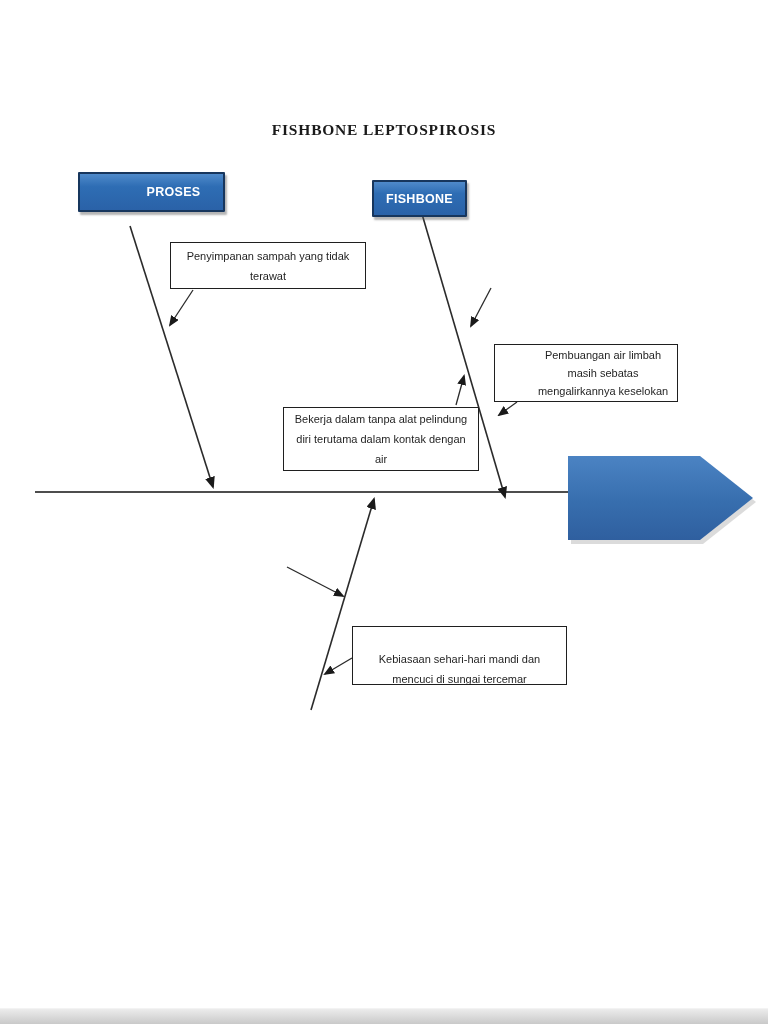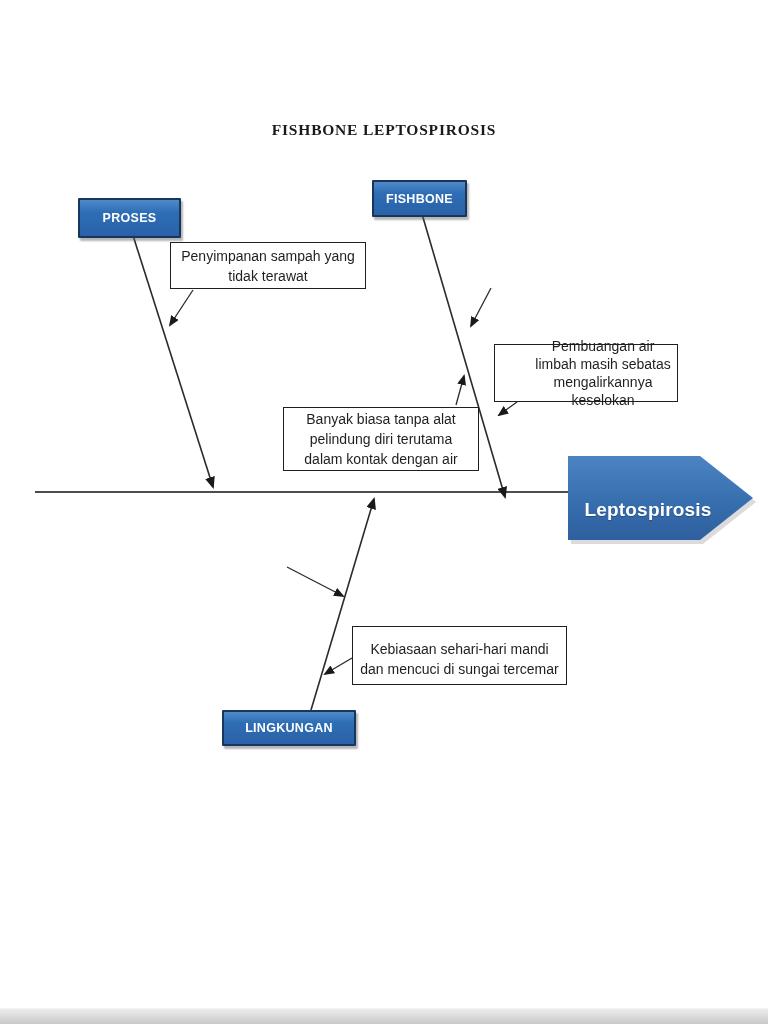--- a/index.html
+++ b/index.html
@@ -16,25 +16,25 @@
   .cat{
     position:absolute;display:flex;align-items:center;justify-content:center;
     background:linear-gradient(180deg,#4f8aca 0%,#2e6db4 35%,#2a62a8 100%);
     border:2px solid #17365d;border-radius:1px;
     box-shadow:2px 3px 2px rgba(90,90,90,0.45);
     color:#ffffff;font-weight:700;font-size:12.5px;letter-spacing:0.3px;
   }
   .cause{
     position:absolute;display:flex;align-items:center;justify-content:center;
     background:#ffffff;border:1.4px solid #1f1f1f;
-    text-align:center;color:#1f1f1f;font-size:14px;line-height:20px;
+    text-align:center;color:#1f1f1f;font-size:11px;line-height:20px;
     padding:0 6px;box-sizing:border-box;
   }
   .cause.tight{line-height:18px;padding-left:40px;}
-  .cause.top-align{align-items:flex-start;padding-top:12px;}
+  .cause.top-align{align-items:flex-start;padding-top:22px;}
   .effect-label{
     position:absolute;left:576px;top:499px;width:144px;text-align:center;
     color:#ffffff;font-weight:700;font-size:19px;letter-spacing:0.2px;
     text-shadow:0 1px 1px rgba(0,0,0,0.25);
   }
   .page-gap{
     position:absolute;left:0;bottom:0;width:768px;height:15px;
     background:linear-gradient(180deg,#ececec 0%,#c9c9c9 100%);
     border-top:1px solid #f3f3f3;
   }
@@ -71,40 +71,36 @@
     <line x1="311" y1="710" x2="374" y2="499" stroke="#2b2b2b" stroke-width="1.6" marker-end="url(#ah)"></line>
 
     <line x1="193" y1="290" x2="170" y2="325" stroke="#2b2b2b" stroke-width="1.3" marker-end="url(#ahs)"></line>
     <line x1="491" y1="288" x2="471" y2="326" stroke="#2b2b2b" stroke-width="1.3" marker-end="url(#ahs)"></line>
     <line x1="517" y1="402" x2="499" y2="415" stroke="#2b2b2b" stroke-width="1.3" marker-end="url(#ahs)"></line>
     <line x1="456" y1="405" x2="464" y2="376" stroke="#2b2b2b" stroke-width="1.3" marker-end="url(#ahs)"></line>
     <line x1="287" y1="567" x2="343" y2="596" stroke="#2b2b2b" stroke-width="1.3" marker-end="url(#ahs)"></line>
     <line x1="352" y1="658" x2="325" y2="674" stroke="#2b2b2b" stroke-width="1.3" marker-end="url(#ahs)"></line>
   </svg>
 
-  <div class="cat" style="left:78px;top:198px;width:99px;height:36px;">
+  <div class="cat" style="left:78px;top:172px;width:99px;height:36px;padding-left:44px;">
     <span>PROSES</span>
   </div>
   <div class="cat" style="left:372px;top:180px;width:91px;height:33px;">
     <span>FISHBONE</span>
-  </div>
-  <div class="cat" style="left:222px;top:710px;width:130px;height:32px;">
-    <span>LINGKUNGAN</span>
   </div>
 
   <div class="cause" style="left:170px;top:242px;width:196px;height:47px;">
     <span>Penyimpanan sampah yang tidak terawat</span>
   </div>
   <div class="cause tight" style="left:494px;top:344px;width:184px;height:58px;">
     <span>Pembuangan air limbah masih sebatas mengalirkannya keselokan</span>
   </div>
   <div class="cause" style="left:283px;top:407px;width:196px;height:64px;">
-    <span>Banyak biasa tanpa alat pelindung diri terutama dalam kontak dengan air</span>
+    <span>Bekerja dalam tanpa alat pelindung diri terutama dalam kontak dengan air</span>
   </div>
   <div class="cause top-align" style="left:352px;top:626px;width:215px;height:59px;">
     <span>Kebiasaan sehari-hari mandi dan mencuci di sungai tercemar</span>
   </div>
 
-  <div class="effect-label">Leptospirosis</div>
 
   <div class="page-gap"></div>
 
 </div>
 
 </body></html>

